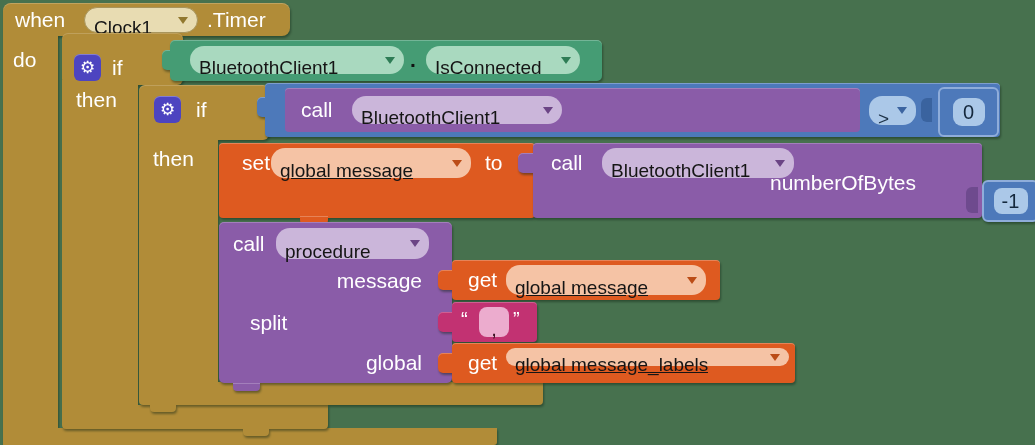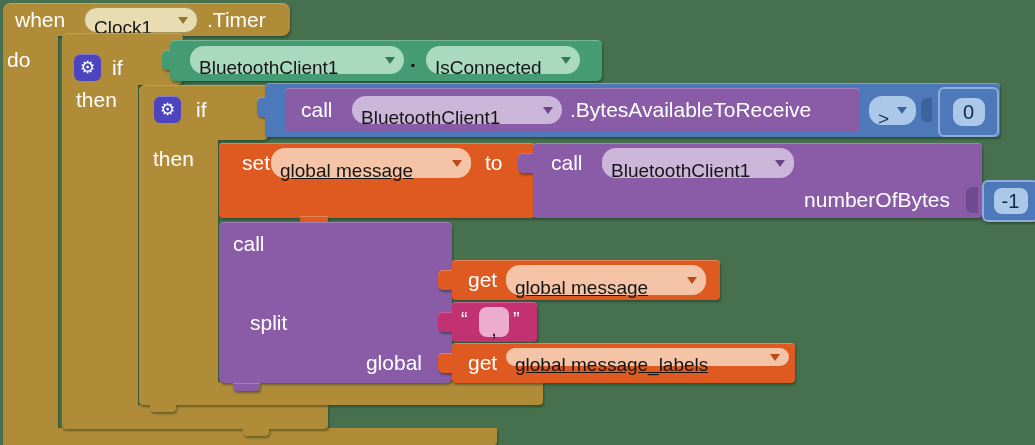--- a/index.html
+++ b/index.html
@@ -53,21 +53,21 @@
   <div class="blk">
     <div class="p gold" style="left:3px;top:3px;width:287px;height:33px;border-radius:8px 8px 8px 0;box-shadow:inset 0 1px 0 rgba(255,255,255,.2);"></div>
     <div class="p gold" style="left:3px;top:30px;width:55px;height:415px;"></div>
     <div class="p gold" style="left:3px;top:428px;width:494px;height:17px;border-radius:0 0 3px 3px;"></div>
     <span class="lbl" style="left:15px;top:6px;line-height:28px;">when</span>
     <div class="field f-cream" style="left:84px;top:7px;width:114px;height:26px;">
       <span class="tx">Clock1</span>
       <span class="arr"></span>
     </div>
     <span class="lbl" style="left:207px;top:6px;line-height:28px;">.Timer</span>
-    <span class="lbl" style="left:7px;top:48px;line-height:24px;">do</span>
+    <span class="lbl" style="left:13px;top:48px;line-height:24px;">do</span>
   </div>
 
   <div class="blk">
     <div class="p gold" style="left:62px;top:33px;width:121px;height:52px;border-radius:6px;box-shadow:inset 0 1px 0 rgba(255,255,255,.18);"></div>
     <div class="p gold" style="left:62px;top:80px;width:76px;height:329px;"></div>
     <div class="p gold" style="left:62px;top:405px;width:266px;height:24px;border-radius:0 0 4px 4px;"></div>
     <div class="p gold" style="left:243px;top:429px;width:26px;height:7px;border-radius:0 0 4px 4px;"></div>
     <div class="gear" style="left:74px;top:54px;">
       <span>⚙</span>
     </div>
@@ -103,21 +103,20 @@
 
   <div class="blk">
     <div class="p blueb" style="left:257px;top:97px;width:12px;height:20px;border-radius:5px 0 0 5px;"></div>
     <div class="p blueb" style="left:265px;top:83px;width:735px;height:54px;border-radius:4px;"></div>
     <div class="p purpleb" style="left:285px;top:88px;width:575px;height:44px;border-radius:4px;"></div>
     <span class="lbl" style="left:301px;top:96px;line-height:28px;">call</span>
     <div class="field f-purple" style="left:352px;top:96px;width:210px;height:28px;">
       <span class="tx">BluetoothClient1</span>
       <span class="arr"></span>
     </div>
-    <span class="lbl" style="left:570px;top:96px;line-height:28px;">.BytesAvailableToReceive</span>
     <div class="field f-blue" style="left:869px;top:96px;width:47px;height:29px;">
       <span class="tx" style="color:#1c3146;">&gt;</span>
       <span class="arr"></span>
     </div>
     <div class="p" style="left:921px;top:98px;width:11px;height:24px;background:#3a639f;border-radius:6px 0 0 6px;"></div>
     <div class="numblk" style="left:938px;top:87px;width:57px;height:46px;">
       <div class="numfield" style="width:32px;height:28px;">
         <span>0</span>
       </div>
     </div>
@@ -135,33 +134,38 @@
   </div>
 
   <div class="blk">
     <div class="p purpleb" style="left:518px;top:153px;width:17px;height:20px;border-radius:5px 0 0 5px;"></div>
     <div class="p purpleb" style="left:533px;top:143px;width:449px;height:75px;border-radius:4px;"></div>
     <span class="lbl" style="left:551px;top:149px;line-height:28px;">call</span>
     <div class="field f-purple" style="left:602px;top:148px;width:192px;height:30px;">
       <span class="tx">BluetoothClient1</span>
       <span class="arr"></span>
     </div>
-    <span class="lbl" style="left:770px;top:187px;width:180px;line-height:26px;text-align:right;">numberOfBytes</span>
+    <span class="lbl" style="left:770px;top:170px;width:180px;line-height:26px;">numberOfBytes</span>
     <div class="p" style="left:966px;top:187px;width:12px;height:26px;background:#6e4a8e;border-radius:6px 0 0 6px;"></div>
     <div class="numblk" style="left:982px;top:180px;width:53px;height:38px;">
       <div class="numfield" style="width:34px;height:26px;border-radius:8px;">
         <span>-1</span>
       </div>
     </div>
   </div>
 
   <div class="blk">
     <div class="p purpleb" style="left:219px;top:222px;width:233px;height:161px;border-radius:5px;"></div>
     <div class="p purpleb" style="left:233px;top:383px;width:27px;height:8px;border-radius:0 0 4px 4px;"></div>
     <span class="lbl" style="left:233px;top:230px;line-height:28px;">call</span>
+    <div class="field f-purple" style="left:276px;top:228px;width:153px;height:31px;">
+      <span class="tx">procedure</span>
+      <span class="arr"></span>
+    </div>
+    <span class="lbl" style="left:250px;top:268px;width:172px;line-height:26px;text-align:right;">message</span>
     <span class="lbl" style="left:250px;top:310px;width:172px;line-height:26px;text-align:left;">split</span>
     <span class="lbl" style="left:250px;top:350px;width:172px;line-height:26px;text-align:right;">global</span>
   </div>
 
   <div class="blk">
     <div class="p orangeb" style="left:438px;top:270px;width:17px;height:20px;border-radius:5px 0 0 5px;"></div>
     <div class="p orangeb" style="left:452px;top:260px;width:268px;height:40px;border-radius:4px;"></div>
     <span class="lbl" style="left:468px;top:266px;line-height:28px;">get</span>
     <div class="field f-orange" style="left:506px;top:265px;width:200px;height:30px;">
       <span class="tx">global message</span>

